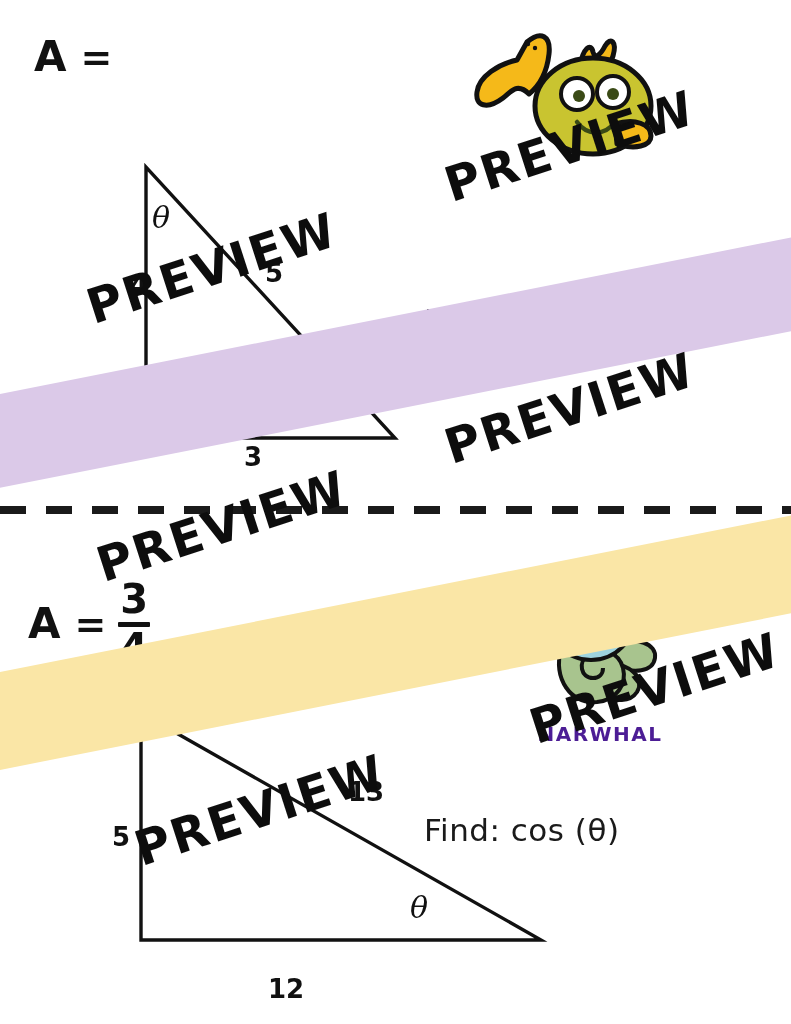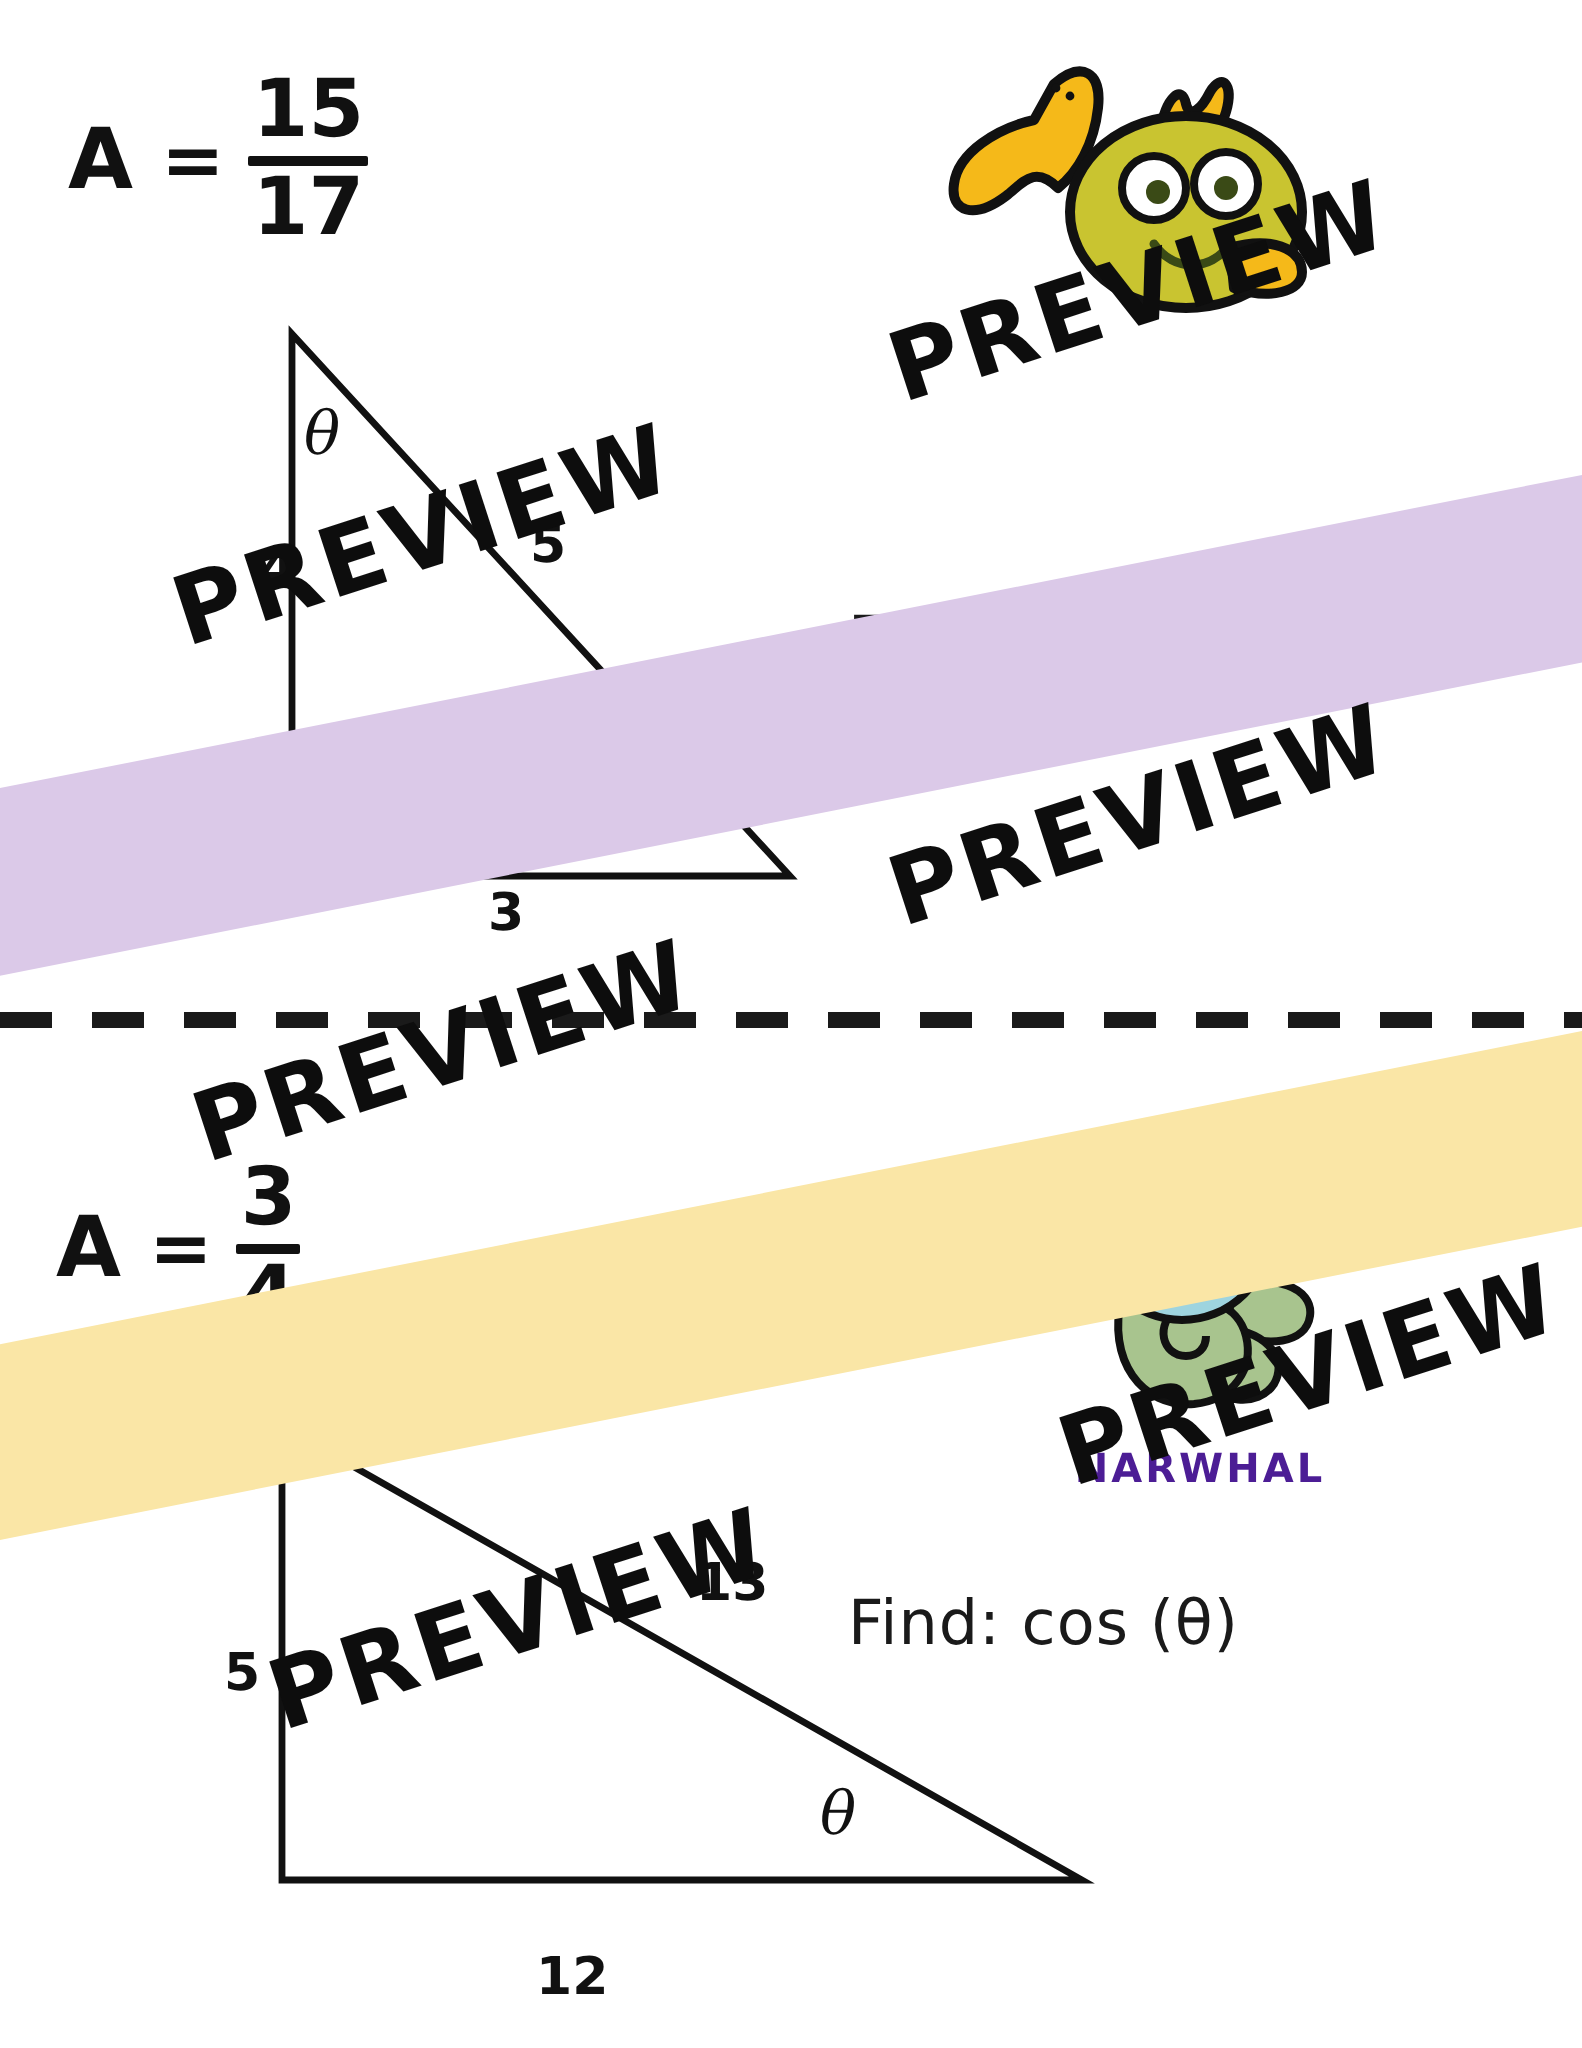--- a/index.html
+++ b/index.html
@@ -100,21 +100,21 @@
   .prompt {
     position: absolute;
     font-family: "DejaVu Sans", sans-serif;
     font-size: 31px;
     color: #1a1a1a;
     letter-spacing: 0.5px;
     white-space: nowrap;
     z-index: 4;
   }
   #prompt-top    { left: 424px; top: 302px; }
-  #prompt-bottom { left: 424px; top: 794px; text-align: center; }
+  #prompt-bottom { left: 424px; top: 812px; text-align: center; }
 
   
   .mascot { position: absolute; z-index: 3; text-align: center; }
   #mascot-fish    { left: 465px; top: 20px;  width: 200px; }
   #mascot-narwhal { left: 505px; top: 552px; width: 190px; }
   .mascot-name {
     font-family: "DejaVu Sans", sans-serif;
     font-weight: bold;
     font-size: 20px;
     letter-spacing: 1.5px;
@@ -186,25 +186,20 @@
 </head>
 <body>
 
 <div id="page">
 
   <div class="half" id="half-top">
 
     <div class="answer" id="answer-top">
       <span class="a-letter">A</span>
       <span class="a-eq">=</span>
-      <span class="frac">
-        <span class="num">15</span>
-        <span class="bar"></span>
-        <span class="den">17</span>
-      </span>
     </div>
 
     <div class="tri-wrap" id="triangle-top">
       <svg width="300" height="310" viewBox="0 0 300 310" aria-hidden="true">
         <polygon points="26,17 26,288 275,288" fill="none" stroke="#111111" stroke-width="3.4" stroke-linejoin="miter"></polygon>
       </svg>
     </div>
     <div class="side-label" id="label-top-vert">4</div>
     <div class="side-label" id="label-top-hyp">5</div>
     <div class="side-label" id="label-top-base">3</div>

